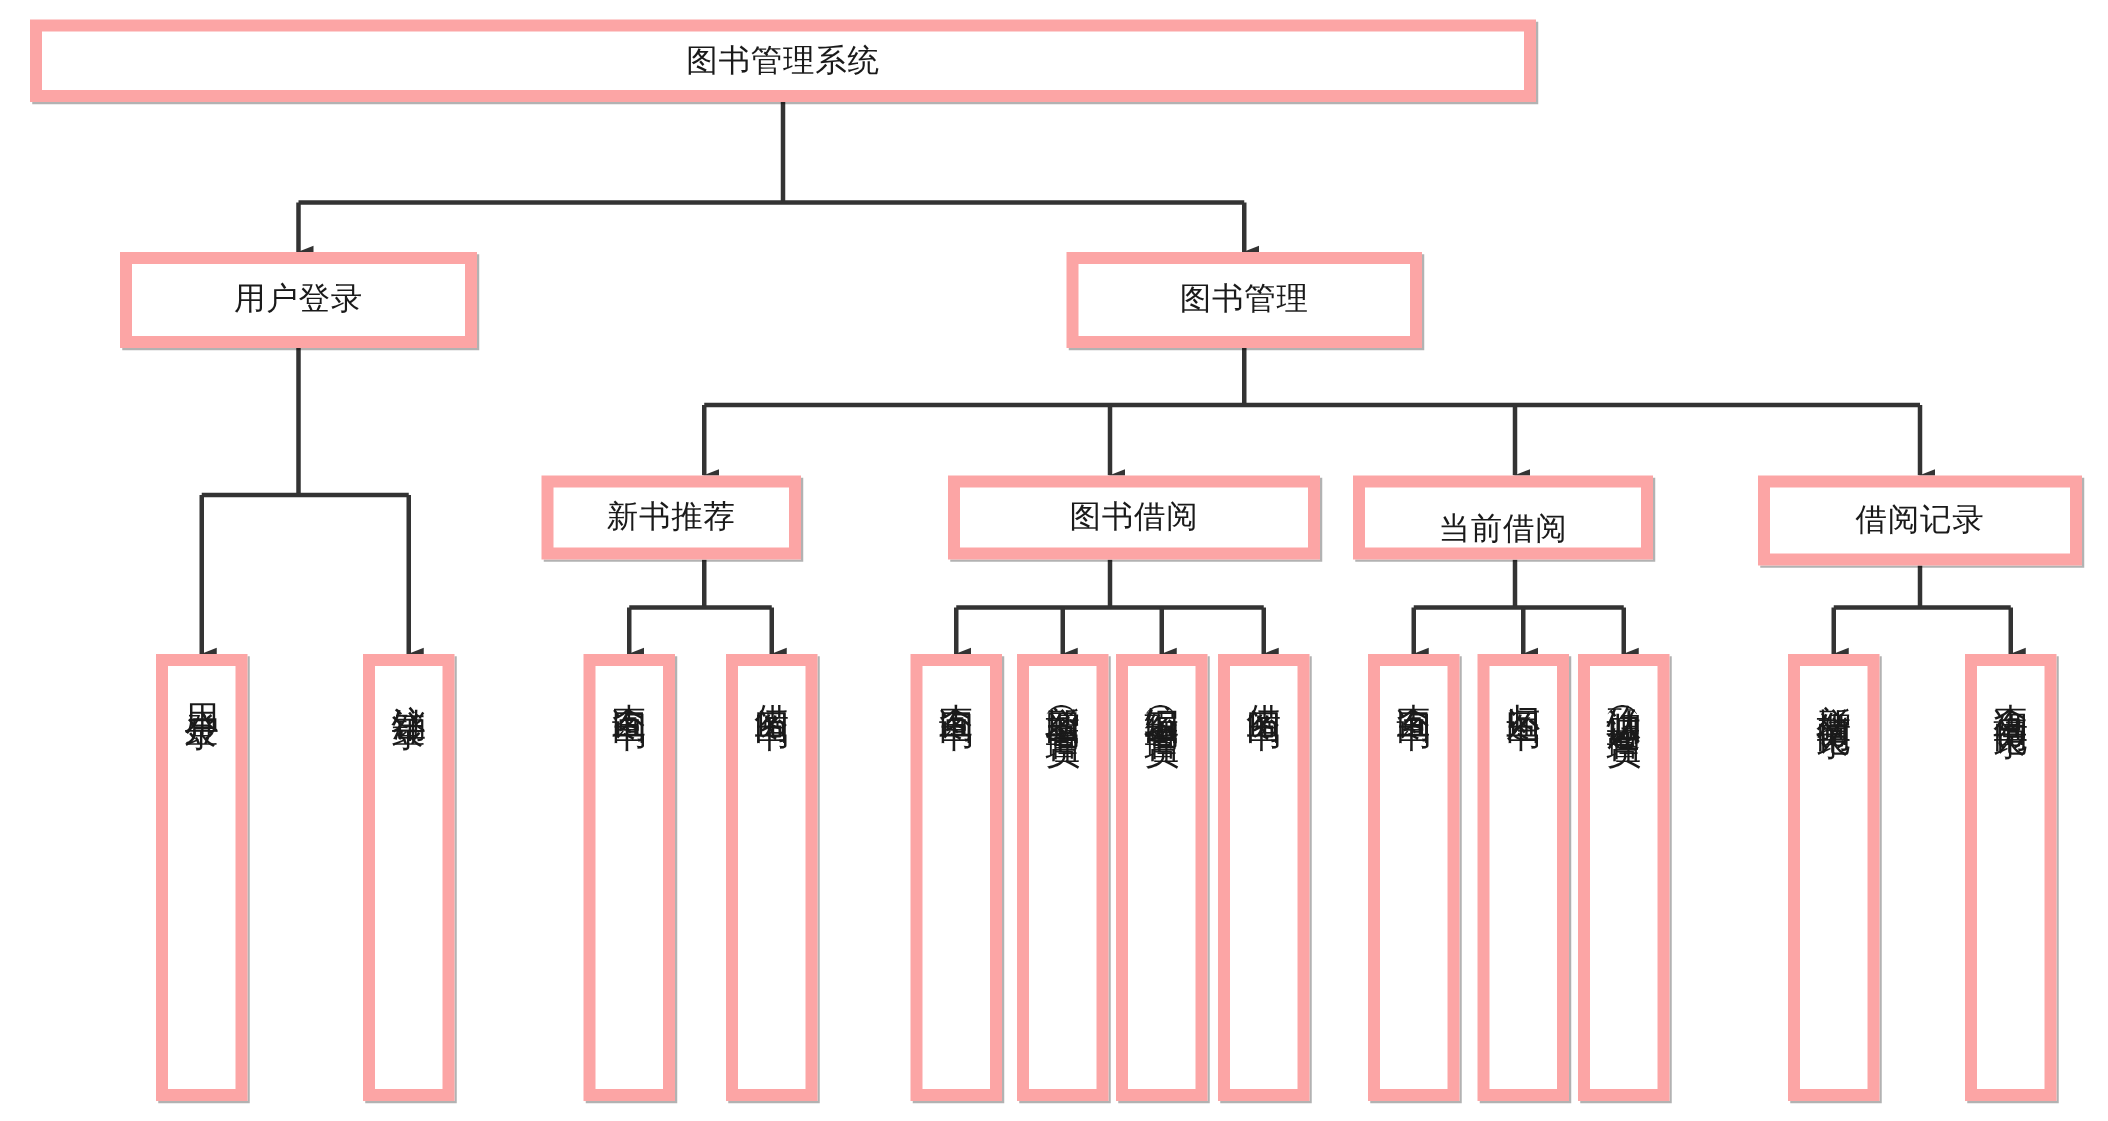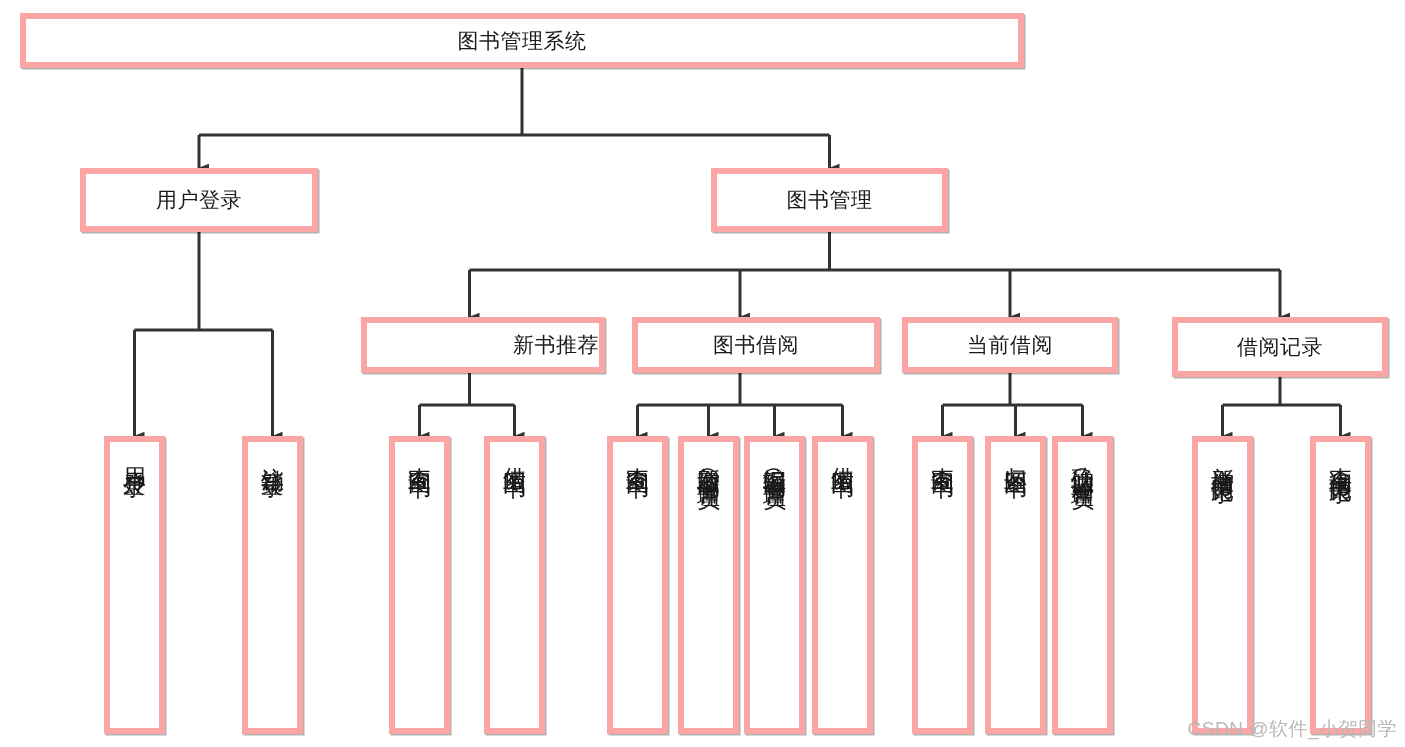--- a/index.html
+++ b/index.html
@@ -21,21 +21,21 @@
     position: absolute;
     left: 0;
     top: 0;
     width: 1405px;
     height: 747px;
   }
   .node {
     position: absolute;
     box-sizing: border-box;
     background: #ffffff;
-    border: 6px solid #fca5a5;
+    border: 8px solid #fca5a5;
     box-shadow: 1.5px 1.5px 0 rgba(0,0,0,0.30);
     display: flex;
     align-items: center;
     justify-content: center;
     color: #1a1a1a;
   }
   .node .lbl {
     display: block;
     text-align: center;
     line-height: 1.14;
@@ -119,27 +119,27 @@
     <span class="lbl">图书管理系统</span>
   </div>
 
   <div class="node horiz" style="left: 80px; top: 168px; width: 238px; height: 64px;">
     <span class="lbl">用户登录</span>
   </div>
   <div class="node horiz" style="left: 711px; top: 168px; width: 237px; height: 64px;">
     <span class="lbl">图书管理</span>
   </div>
 
-  <div class="node horiz" style="left: 361px; top: 317px; width: 244px; height: 56px; justify-content: flex-end;">
+  <div class="node horiz" style="left: 361px; top: 317px; width: 173px; height: 56px;">
     <span class="lbl">新书推荐</span>
   </div>
   <div class="node horiz" style="left: 632px; top: 317px; width: 248px; height: 56px;">
     <span class="lbl">图书借阅</span>
   </div>
-  <div class="node horiz" style="left: 902px; top: 317px; width: 216px; height: 56px;">
+  <div class="node horiz" style="left: 902px; top: 317px; width: 200px; height: 56px; align-items: flex-end;">
     <span class="lbl">当前借阅</span>
   </div>
   <div class="node horiz" style="left: 1172px; top: 317px; width: 216px; height: 60px;">
     <span class="lbl">借阅记录</span>
   </div>
 
   <div class="node vert" style="left: 104px; top: 436px; width: 61px; height: 298px;">
     <span class="lbl">用户登录</span>
   </div>
   <div class="node vert" style="left: 242px; top: 436px; width: 61px; height: 298px;">
@@ -176,14 +176,13 @@
     <span class="lbl">确认归还（管理员）</span>
   </div>
 
   <div class="node vert" style="left: 1192px; top: 436px; width: 61px; height: 298px;">
     <span class="lbl">新增借阅记录</span>
   </div>
   <div class="node vert" style="left: 1310px; top: 436px; width: 61px; height: 298px;">
     <span class="lbl">查询借阅记录</span>
   </div>
 
-  <div id="watermark">CSDN @软件_小贺同学</div>
 </div>
 
 </body></html>

